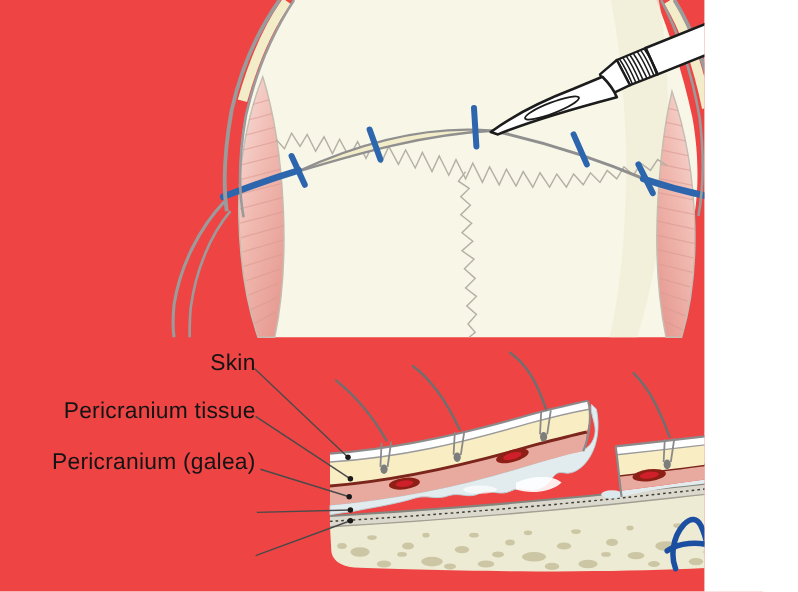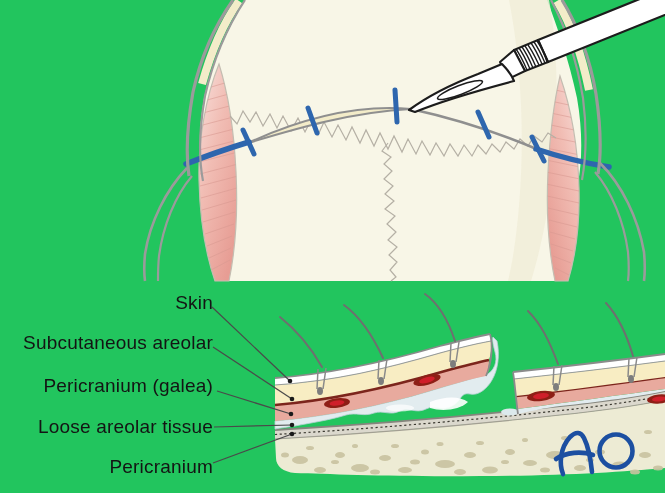--- a/index.html
+++ b/index.html
@@ -1,17 +1,17 @@
 <!DOCTYPE html>
 <html><head>
 <meta charset="utf-8">
 <style>
   html,body{margin:0;padding:0;background:#fff;}
   .canvas{
-    position:relative;width:665px;height:493px;background:#22c55e;overflow:hidden;
+    position:relative;width:587px;height:493px;background:#ef4444;overflow:hidden;
     font-family:"Liberation Sans", sans-serif;
   }
   .canvas svg{position:absolute;left:0;top:0;}
   .layer-label{
     position:absolute;left:0;width:213px;text-align:right;
     font-size:19px;line-height:22px;color:#141414;letter-spacing:.2px;
     white-space:nowrap;
   }
   .sr-only{position:absolute;width:1px;height:1px;overflow:hidden;clip:rect(0 0 0 0);}
 </style>
@@ -276,19 +276,17 @@
       <circle cx="290" cy="381" r="2.3"></circle>
           <circle cx="292" cy="399" r="2.3"></circle>
       <circle cx="291" cy="414" r="2.3"></circle>
           <circle cx="292" cy="425" r="2.3"></circle>
       <circle cx="292" cy="434" r="2.3"></circle>
     </g>
   </g>
 </svg>
 
 <div class="layer-label" style="top:292px">Skin</div>
-<div class="layer-label" style="top:332px">Subcutaneous areolar</div>
+<div class="layer-label" style="top:332px">Pericranium tissue</div>
 <div class="layer-label" style="top:375px">Pericranium (galea)</div>
-<div class="layer-label" style="top:416px">Loose areolar tissue</div>
-<div class="layer-label" style="top:456px">Pericranium</div>
 
 <span class="sr-only">AO</span>
 </div>
 
 </body></html>

